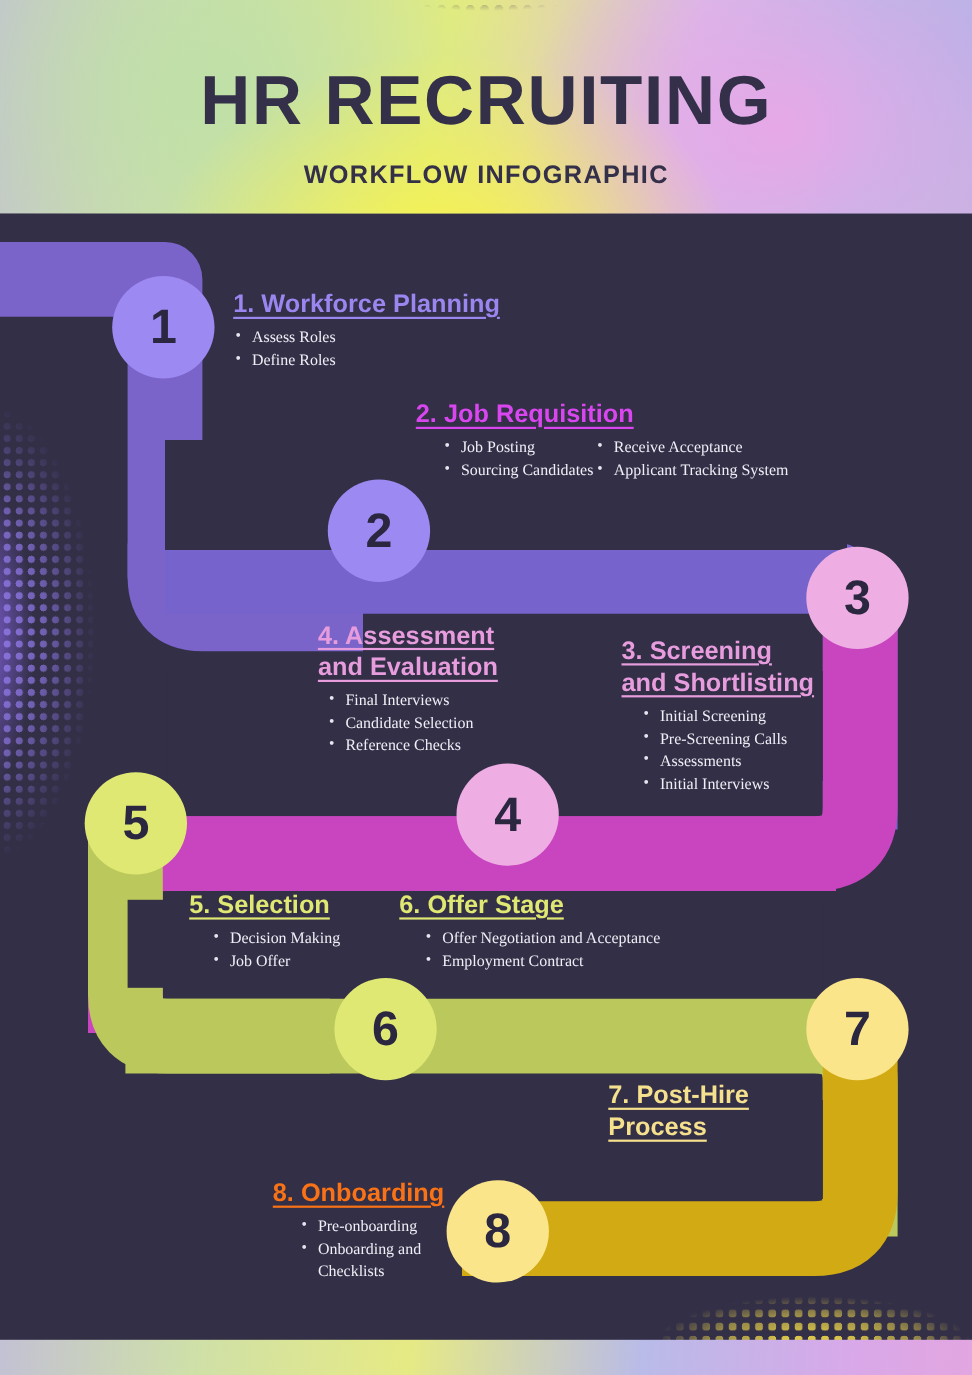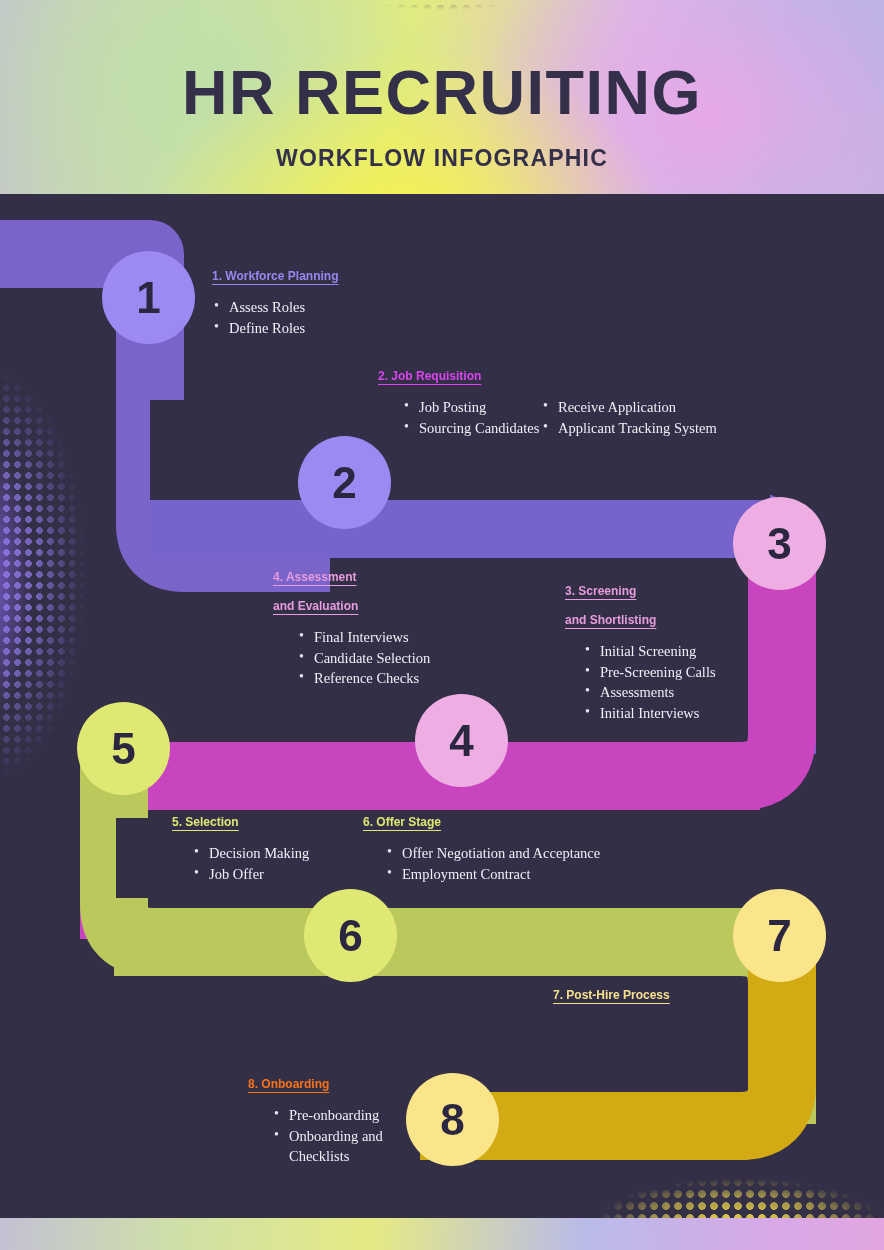--- a/index.html
+++ b/index.html
@@ -72,21 +72,21 @@
   
   .circle {
     position:absolute; border-radius:50%;
     display:flex; align-items:center; justify-content:center;
     font-weight:bold; color:#2b2740; line-height:1;
   }
 
   
   .block { position:absolute; }
   .block h3 {
-    font-size:12px; font-weight:bold; line-height:29px;
+    font-size:23px; font-weight:bold; line-height:29px;
     text-decoration:underline; text-underline-offset:4px;
     margin-bottom:6px;
   }
   .block ul { list-style:none; }
   .block li {
     font-family:"Liberation Serif", serif;
     font-size:14.5px; line-height:20.5px; color:#f0eef6;
     padding-left:17px; position:relative;
   }
   .block li::before {
@@ -147,21 +147,21 @@
     <span>2</span>
   </div>
   <div class="block" style="left:378px;top:362px;width:400px;">
     <h3 style="color:#d946ef;">2. Job Requisition</h3>
     <div class="cols">
       <ul style="padding-left:24px;">
         <li>Job Posting</li>
         <li>Sourcing Candidates</li>
       </ul>
       <ul>
-        <li>Receive Application</li>
+        <li>Receive Acceptance</li>
         <li>Applicant Tracking System</li>
       </ul>
     </div>
   </div>
 
   <div class="circle" style="left:733px;top:497px;width:93px;height:93px;background:#eeaee3;font-size:44px;">
     <span>3</span>
   </div>
   <div class="block" style="left:565px;top:577px;width:200px;">
     <h3 style="color:#e79ddd;">
@@ -173,21 +173,21 @@
       <li>Pre-Screening Calls</li>
       <li>Assessments</li>
       <li>Initial Interviews</li>
     </ul>
   </div>
 
   <div class="circle" style="left:415px;top:694px;width:93px;height:93px;background:#eeaee3;font-size:44px;">
     <span>4</span>
   </div>
   <div class="block" style="left:273px;top:563px;width:230px;">
-    <h3 style="color:#e79ddd;">
+    <h3 style="color:#e79ddd;margin-left:16px;">
       <span>4. Assessment</span><br>
       <span>and Evaluation</span>
     </h3>
     <ul style="padding-left:24px;">
       <li>Final Interviews</li>
       <li>Candidate Selection</li>
       <li>Reference Checks</li>
     </ul>
   </div>
 

